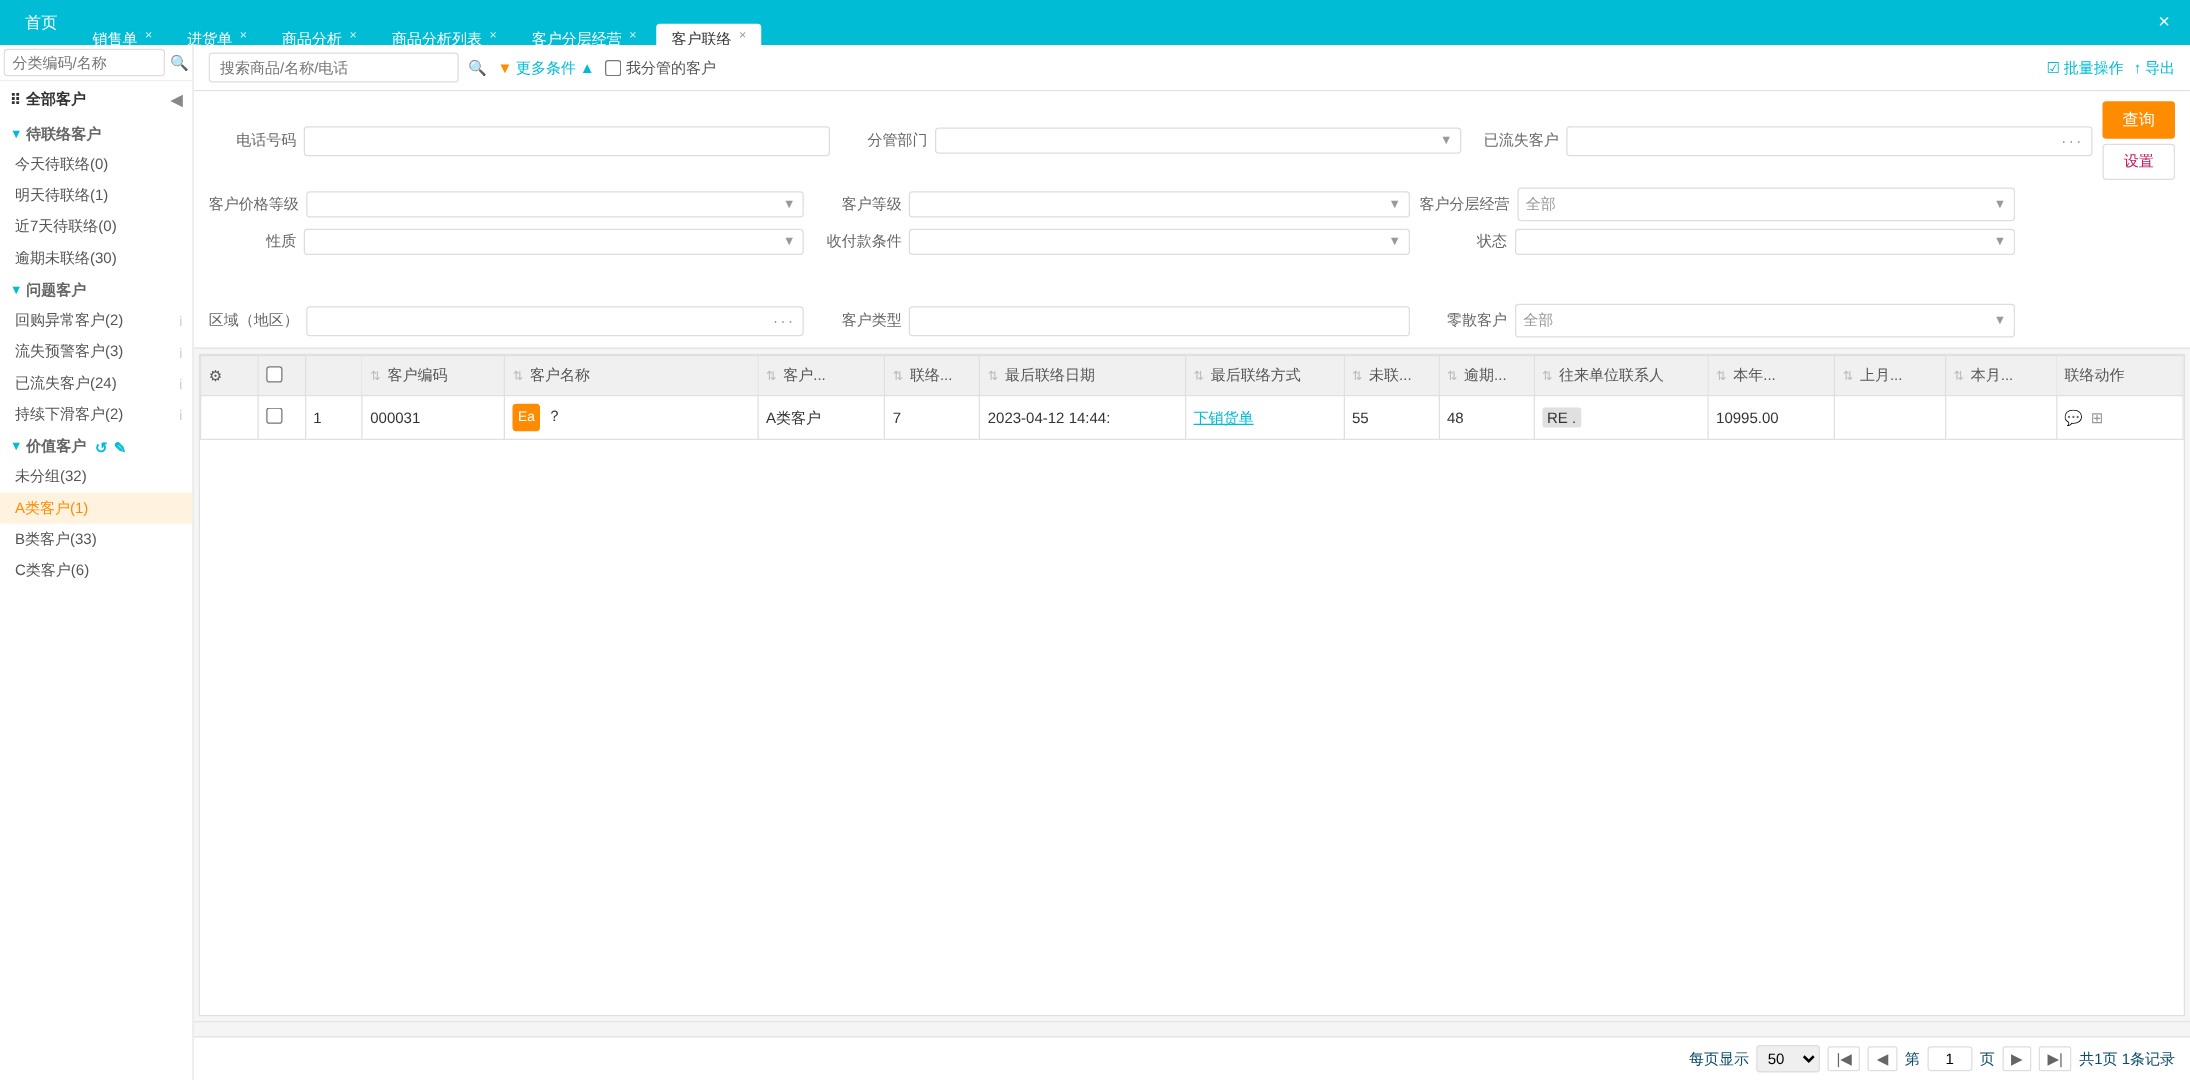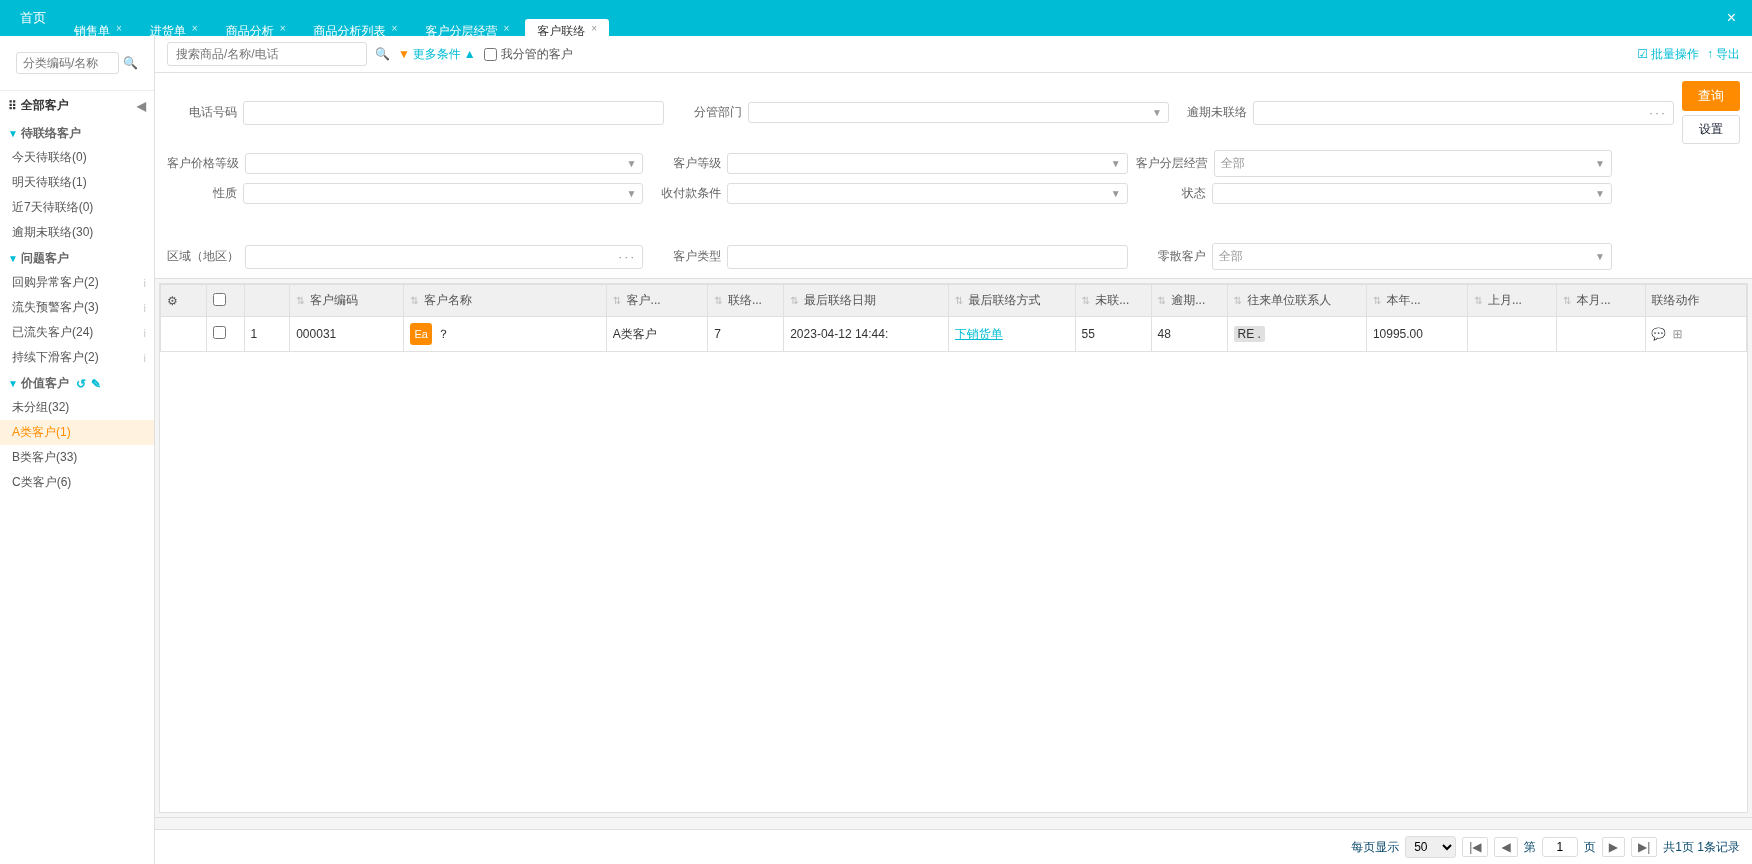--- a/index.html
+++ b/index.html
@@ -60,21 +60,21 @@
 
     
     .sidebar {
       width: 155px;
       background: white;
       border-right: 1px solid #e0e0e0;
       overflow-y: auto;
       flex-shrink: 0;
     }
     .sidebar-search {
-      padding: 16px;
+      padding: 3px;
       display: flex;
       align-items: center;
       border-bottom: 1px solid #eee;
     }
     .sidebar-search input {
       border: 1px solid #ddd;
       border-radius: 3px;
       padding: 3px 6px;
       width: 100%;
       font-size: 12px;
@@ -226,21 +226,21 @@
       background: #ff8c00;
       color: white;
       border: none;
       padding: 6px 8px;
       border-radius: 3px;
       cursor: pointer;
       font-size: 13px;
     }
     .btn-settings {
       background: white;
-      color: #0f172a;
+      color: #be185d;
       border: 1px solid #ddd;
       padding: 5px 16px;
       border-radius: 3px;
       cursor: pointer;
       font-size: 12px;
     }
     .query-buttons {
       display: flex;
       flex-direction: column;
       gap: 4px;
@@ -477,21 +477,21 @@
           <input type="text" class="filter-input" style="">
         </div>
         <div class="filter-field">
           <span class="filter-label">分管部门</span>
           <div class="filter-select">
             <span class="filter-select-text"></span>
             <span class="dropdown-arrow">▼</span>
           </div>
         </div>
         <div class="filter-field">
-          <span class="filter-label">逾期未联络</span>
+          <span class="filter-label">已流失客户</span>
           <div class="filter-select">
             <span class="filter-select-text"></span>
             <span class="more-dots">···</span>
           </div>
         </div>
         <div class="query-buttons">
           <button class="btn-query">查询</button>
           <button class="btn-settings">设置</button>
         </div>
       </div>

